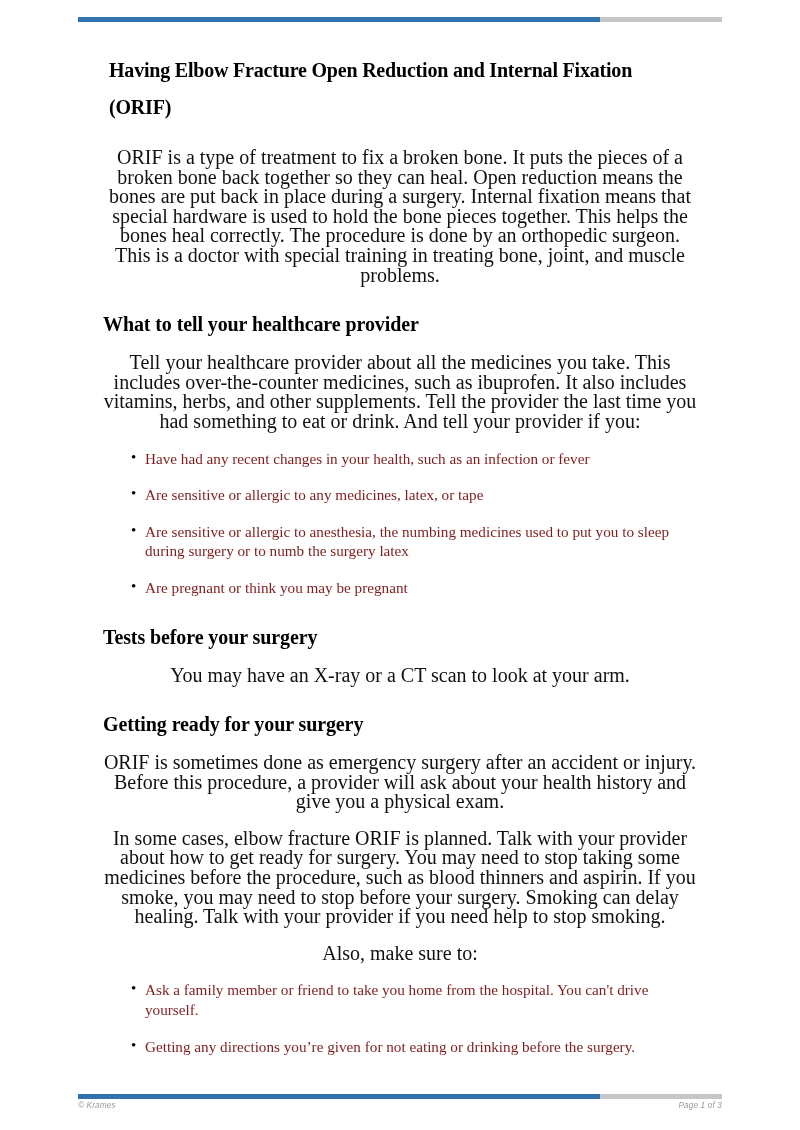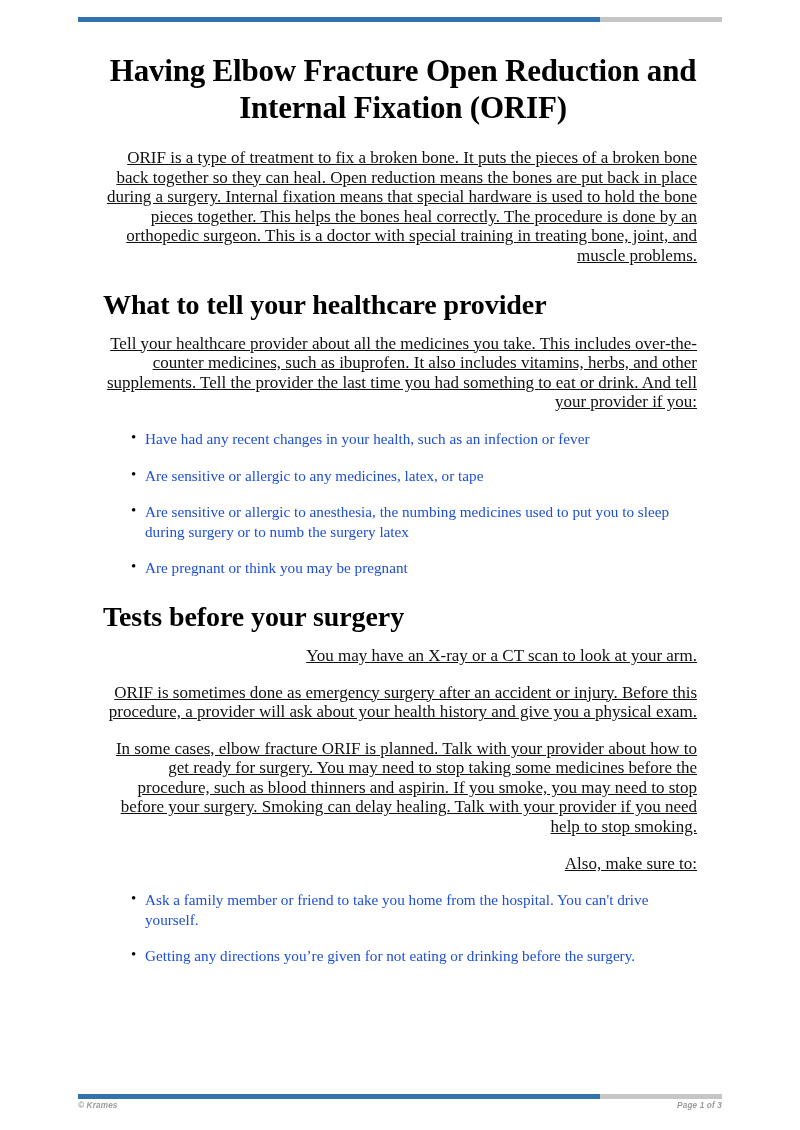--- a/index.html
+++ b/index.html
@@ -49,60 +49,58 @@
   .content {
     position: absolute;
     left: 103px;
     top: 52px;
     width: 594px;
   }
 
   h1.doc-title {
     font-family: "Liberation Serif", "DejaVu Serif", serif;
     font-weight: bold;
-    font-size: 31px;
+    font-size: 20px;
     line-height: 37px;
     margin: 0 0 22px 6px;
     letter-spacing: -0.2px;
     color: #000;
-    text-align: center;
   }
 
   h2.section-heading {
     font-family: "Liberation Serif", "DejaVu Serif", serif;
     font-weight: bold;
-    font-size: 28px;
+    font-size: 20px;
     line-height: 26px;
     margin: 26px 0 16px 0;
     letter-spacing: -0.1px;
     color: #000;
   }
 
   p.body-text {
-    font-size: 17px;
+    font-size: 20px;
     line-height: 19.6px;
     margin: 0 0 17px 0;
-    text-align: right;
+    text-align: center;
     color: #111;
-    text-decoration: underline;
   }
   p.body-text:last-child { margin-bottom: 0; }
 
   ul.bullet-list {
     list-style: none;
     margin: 6px 0 10px 0;
     padding: 0;
   }
   ul.bullet-list > li {
     position: relative;
     padding-left: 42px;
     font-size: 15.2px;
     line-height: 19.6px;
     margin-bottom: 17px;
-    color: #1d4ed8;
+    color: #7f1d1d;
   }
   ul.bullet-list > li:last-child { margin-bottom: 0; }
   ul.bullet-list > li::before {
     content: "\2022";
     position: absolute;
     left: 28px;
     top: -1px;
     font-size: 15px;
     line-height: 19.6px;
     color: #000;
@@ -115,21 +113,20 @@
     top: 1101px;
     width: 644px;
     display: flex;
     justify-content: space-between;
     align-items: baseline;
     font-family: "Liberation Sans", "DejaVu Sans", sans-serif;
     font-style: italic;
     font-size: 8.2px;
     color: #9A9A9A;
     letter-spacing: 0.15px;
-    font-weight: bold;
   }
   .footer .footer-left { text-align: left; }
   .footer .footer-right { text-align: center; }
 </style>
 </head>
 <body>
 
 <div class="page">
 
   <div class="rule-bar rule-top">
@@ -151,20 +148,21 @@
       <li>Have had any recent changes in your health, such as an infection or fever</li>
       <li>Are sensitive or allergic to any medicines, latex, or tape</li>
       <li>Are sensitive or allergic to anesthesia, the numbing medicines used to put you to sleep during surgery or to numb the surgery latex</li>
       <li>Are pregnant or think you may be pregnant</li>
     </ul>
 
     <h2 class="section-heading">Tests before your surgery</h2>
 
     <p class="body-text">You may have an X-ray or a CT scan to look at your arm.</p>
 
+    <h2 class="section-heading">Getting ready for your surgery</h2>
 
     <p class="body-text">ORIF is sometimes done as emergency surgery after an accident or injury. Before this procedure, a provider will ask about your health history and give you a physical exam.</p>
 
     <p class="body-text">In some cases, elbow fracture ORIF is planned. Talk with your provider about how to get ready for surgery. You may need to stop taking some medicines before the procedure, such as blood thinners and aspirin. If you smoke, you may need to stop before your surgery. Smoking can delay healing. Talk with your provider if you need help to stop smoking.</p>
 
     <p class="body-text">Also, make sure to:</p>
 
     <ul class="bullet-list">
       <li>Ask a family member or friend to take you home from the hospital. You can't drive yourself.</li>
       <li>Getting any directions you’re given for not eating or drinking before the surgery.</li>

